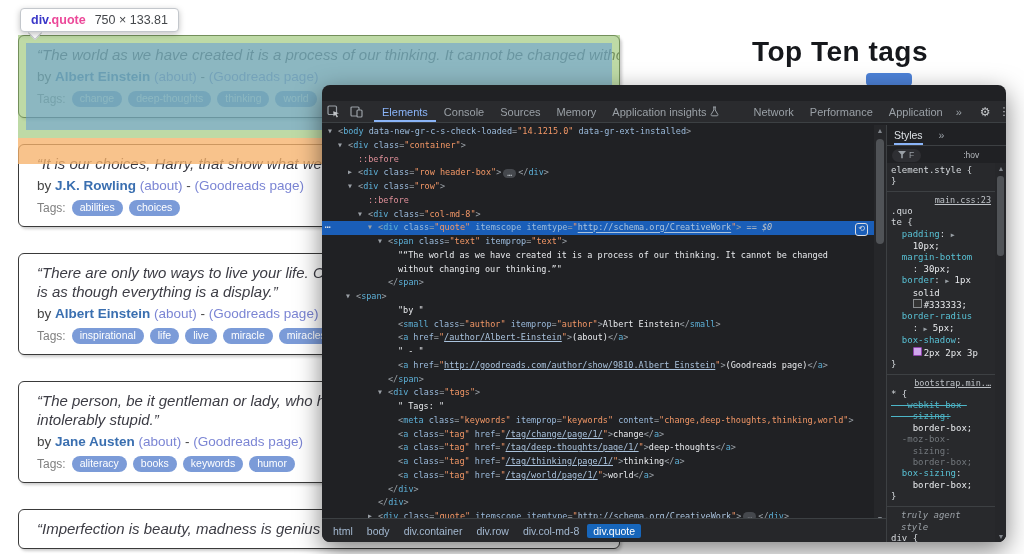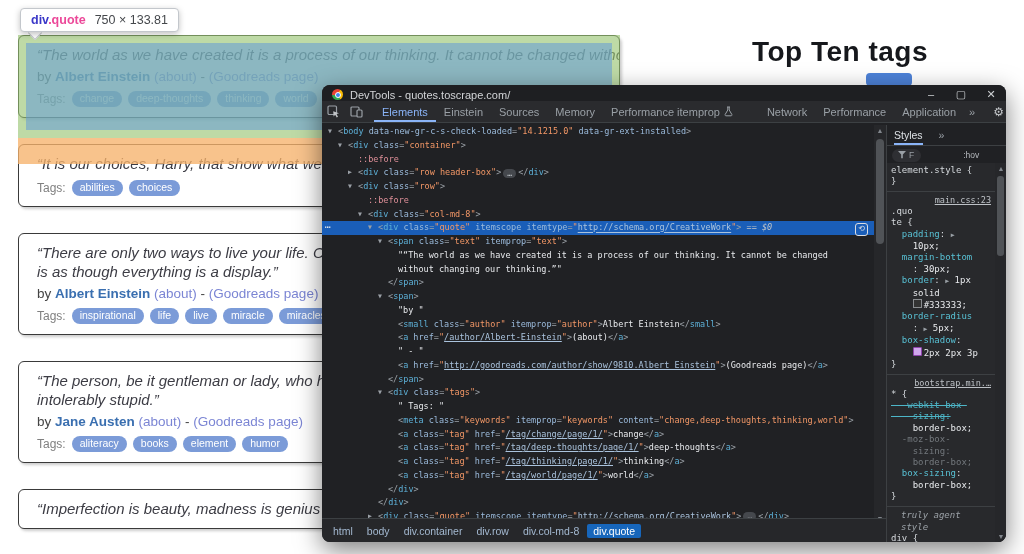--- a/index.html
+++ b/index.html
@@ -122,20 +122,21 @@
         <div class="q-tags">
           <span>Tags:</span>
           <a class="q-tag">change</a>
           <a class="q-tag">deep-thoughts</a>
           <a class="q-tag">thinking</a>
           <a class="q-tag">world</a>
         </div>
       </div>
       <div class="quote-box">
         <div class="q-line">“It is our choices, Harry, that show what we truly are, far more than our abilities.”</div>
+        <div class="q-byline"><span>by </span><span class="q-author">J.K. Rowling</span><a class="q-link"> (about)</a><span> - </span><a class="q-link">(Goodreads page)</a></div>
         <div class="q-tags">
           <span>Tags:</span>
           <a class="q-tag">abilities</a>
           <a class="q-tag">choices</a>
         </div>
       </div>
       <div class="quote-box">
         <div class="q-line">“There are only two ways to live your life. One is as though nothing is a miracle. The other</div>
         <div class="q-line">is as though everything is a display.”</div>
         <div class="q-byline"><span>by </span><span class="q-author">Albert Einstein</span><a class="q-link"> (about)</a><span> - </span><a class="q-link">(Goodreads page)</a></div>
@@ -149,79 +150,70 @@
         </div>
       </div>
       <div class="quote-box">
         <div class="q-line">“The person, be it gentleman or lady, who has not pleasure in a good novel, must be</div>
         <div class="q-line">intolerably stupid.”</div>
         <div class="q-byline"><span>by </span><span class="q-author">Jane Austen</span><a class="q-link"> (about)</a><span> - </span><a class="q-link">(Goodreads page)</a></div>
         <div class="q-tags">
           <span>Tags:</span>
           <a class="q-tag">aliteracy</a>
           <a class="q-tag">books</a>
-          <a class="q-tag">element</a>
+          <a class="q-tag">keywords</a>
           <a class="q-tag">humor</a>
         </div>
       </div>
       <div class="quote-box">
         <div class="q-line">“Imperfection is beauty, madness is genius and it's better to be absolutely ridiculous than</div>
       </div>
     </div>
 
   <div class="ov" id="ov-padding"></div>
   <div class="ov" id="ov-content"></div>
   <div class="ov" id="ov-margin"></div>
 
   <div id="tooltip-caret"></div>
   <div id="inspect-tooltip">
     <span><span class="sel-tag">div</span><span class="sel-cls">.quote</span></span>
     <span class="sel-dims">750 × 133.81</span>
   </div>
 
   <div id="devtools">
-    <div id="dt-titlebar">
-      <span id="chrome-logo"></span>
-      <span id="dt-title">DevTools - quotes.toscrape.com/</span>
-      <span id="dt-wincontrols">
-        <span class="winbtn">–</span>
-        <span class="winbtn">▢</span>
-        <span class="winbtn">✕</span>
-      </span>
-    </div>
 
     <div id="dt-toolbar">
       <span class="tb-icon">
         <svg width="13" height="13" viewBox="0 0 13 13">
             <rect x="1" y="1" width="8.5" height="8.5" rx="1.2" fill="none" stroke="#9aa0a6" stroke-width="1.2"></rect>
             <path d="M6.2 6.2 L12 8.3 L9.5 9 L11 11.8 L9.7 12.5 L8.2 9.8 L6.6 11.6 Z" fill="#c3c6c9"></path>
           </svg>
       </span>
       <span class="tb-icon">
         <svg width="13" height="13" viewBox="0 0 13 13">
             <rect x="1" y="2" width="8" height="9" rx="1" fill="none" stroke="#9aa0a6" stroke-width="1.2"></rect>
             <rect x="7" y="5" width="5" height="7" rx="1" fill="#2a2b2e" stroke="#9aa0a6" stroke-width="1.2"></rect>
           </svg>
       </span>
       <span class="tb-sep"></span>
       <div id="devtools-tabs">
           <div class="dt-tab active">
             <span>Elements</span>
           </div>
           <div class="dt-tab">
-            <span>Einstein</span>
+            <span>Console</span>
           </div>
           <div class="dt-tab">
             <span>Sources</span>
           </div>
           <div class="dt-tab">
             <span>Memory</span>
           </div>
           <div class="dt-tab">
-            <span>Performance itemprop</span>
+            <span>Application insights</span>
             <span>
               <svg width="9" height="11" viewBox="0 0 9 11">
                 <path d="M3 1 h3 M3.8 1 v3 l-2.6 4.4 a0.9 0.9 0 0 0 .8 1.4 h5 a0.9 0.9 0 0 0 .8 -1.4 L5.2 4 v-3" fill="none" stroke="#9aa0a6" stroke-width="1"></path>
               </svg>
             </span>
           </div>
           <div class="dt-tab gap">
             <span>Network</span>
           </div>
           <div class="dt-tab">
@@ -245,21 +237,21 @@
         <div class="tree-row" style="padding-left: 26px;"><span class="arrow"></span><span class="tk-ps">::before</span></div>
         <div class="tree-row" style="padding-left: 26px;"><span class="arrow">▶</span><span class="tk-p">&lt;</span><span class="tk-t">div</span><span class="tk-an"> class</span><span class="tk-p">=</span><span class="tk-av">"row header-box"</span><span class="tk-p">&gt;</span><span class="tk-bdg">…</span><span class="tk-p">&lt;/</span><span class="tk-t">div</span><span class="tk-p">&gt;</span></div>
         <div class="tree-row" style="padding-left: 26px;"><span class="arrow">▼</span><span class="tk-p">&lt;</span><span class="tk-t">div</span><span class="tk-an"> class</span><span class="tk-p">=</span><span class="tk-av">"row"</span><span class="tk-p">&gt;</span></div>
         <div class="tree-row" style="padding-left: 36px;"><span class="arrow"></span><span class="tk-ps">::before</span></div>
         <div class="tree-row" style="padding-left: 36px;"><span class="arrow">▼</span><span class="tk-p">&lt;</span><span class="tk-t">div</span><span class="tk-an"> class</span><span class="tk-p">=</span><span class="tk-av">"col-md-8"</span><span class="tk-p">&gt;</span></div>
         <div class="tree-row selected" style="padding-left: 46px;"><span class="gutter-dots">⋯</span><span class="arrow">▼</span><span class="tk-p">&lt;</span><span class="tk-t">div</span><span class="tk-an"> class</span><span class="tk-p">=</span><span class="tk-av">"quote"</span><span class="tk-an"> itemscope</span><span class="tk-an"> itemtype</span><span class="tk-p">=</span><span class="tk-av">"</span><span class="tk-ln">http://schema.org/CreativeWork</span><span class="tk-av">"</span><span class="tk-p">&gt;</span><span class="tk-mk"> == $0</span><span class="row-icon">⟲</span></div>
         <div class="tree-row" style="padding-left: 56px;"><span class="arrow">▼</span><span class="tk-p">&lt;</span><span class="tk-t">span</span><span class="tk-an"> class</span><span class="tk-p">=</span><span class="tk-av">"text"</span><span class="tk-an"> itemprop</span><span class="tk-p">=</span><span class="tk-av">"text"</span><span class="tk-p">&gt;</span></div>
         <div class="tree-row" style="padding-left: 66px;"><span class="arrow"></span><span class="tk-tx">"“The world as we have created it is a process of our thinking. It cannot be changed</span></div>
         <div class="tree-row" style="padding-left: 66px;"><span class="arrow"></span><span class="tk-tx">without changing our thinking.”"</span></div>
         <div class="tree-row" style="padding-left: 56px;"><span class="arrow"></span><span class="tk-p">&lt;/</span><span class="tk-t">span</span><span class="tk-p">&gt;</span></div>
-        <div class="tree-row" style="padding-left: 56px;"><span class="arrow">▼</span><span class="tk-p">&lt;</span><span class="tk-t">span</span><span class="tk-p">&gt;</span></div>
+        <div class="tree-row" style="padding-left: 24px;"><span class="arrow">▼</span><span class="tk-p">&lt;</span><span class="tk-t">span</span><span class="tk-p">&gt;</span></div>
         <div class="tree-row" style="padding-left: 66px;"><span class="arrow"></span><span class="tk-tx">"by "</span></div>
         <div class="tree-row" style="padding-left: 66px;"><span class="arrow"></span><span class="tk-p">&lt;</span><span class="tk-t">small</span><span class="tk-an"> class</span><span class="tk-p">=</span><span class="tk-av">"author"</span><span class="tk-an"> itemprop</span><span class="tk-p">=</span><span class="tk-av">"author"</span><span class="tk-p">&gt;</span><span class="tk-tx">Albert Einstein</span><span class="tk-p">&lt;/</span><span class="tk-t">small</span><span class="tk-p">&gt;</span></div>
         <div class="tree-row" style="padding-left: 66px;"><span class="arrow"></span><span class="tk-p">&lt;</span><span class="tk-t">a</span><span class="tk-an"> href</span><span class="tk-p">=</span><span class="tk-av">"</span><span class="tk-ln">/author/Albert-Einstein</span><span class="tk-av">"</span><span class="tk-p">&gt;</span><span class="tk-tx">(about)</span><span class="tk-p">&lt;/</span><span class="tk-t">a</span><span class="tk-p">&gt;</span></div>
         <div class="tree-row" style="padding-left: 66px;"><span class="arrow"></span><span class="tk-tx">" - "</span></div>
         <div class="tree-row" style="padding-left: 66px;"><span class="arrow"></span><span class="tk-p">&lt;</span><span class="tk-t">a</span><span class="tk-an"> href</span><span class="tk-p">=</span><span class="tk-av">"</span><span class="tk-ln">http://goodreads.com/author/show/9810.Albert_Einstein</span><span class="tk-av">"</span><span class="tk-p">&gt;</span><span class="tk-tx">(Goodreads page)</span><span class="tk-p">&lt;/</span><span class="tk-t">a</span><span class="tk-p">&gt;</span></div>
         <div class="tree-row" style="padding-left: 56px;"><span class="arrow"></span><span class="tk-p">&lt;/</span><span class="tk-t">span</span><span class="tk-p">&gt;</span></div>
         <div class="tree-row" style="padding-left: 56px;"><span class="arrow">▼</span><span class="tk-p">&lt;</span><span class="tk-t">div</span><span class="tk-an"> class</span><span class="tk-p">=</span><span class="tk-av">"tags"</span><span class="tk-p">&gt;</span></div>
         <div class="tree-row" style="padding-left: 66px;"><span class="arrow"></span><span class="tk-tx">" Tags: "</span></div>
         <div class="tree-row" style="padding-left: 66px;"><span class="arrow"></span><span class="tk-p">&lt;</span><span class="tk-t">meta</span><span class="tk-an"> class</span><span class="tk-p">=</span><span class="tk-av">"keywords"</span><span class="tk-an"> itemprop</span><span class="tk-p">=</span><span class="tk-av">"keywords"</span><span class="tk-an"> content</span><span class="tk-p">=</span><span class="tk-av">"change,deep-thoughts,thinking,world"</span><span class="tk-p">&gt;</span></div>
         <div class="tree-row" style="padding-left: 66px;"><span class="arrow"></span><span class="tk-p">&lt;</span><span class="tk-t">a</span><span class="tk-an"> class</span><span class="tk-p">=</span><span class="tk-av">"tag"</span><span class="tk-an"> href</span><span class="tk-p">=</span><span class="tk-av">"</span><span class="tk-ln">/tag/change/page/1/</span><span class="tk-av">"</span><span class="tk-p">&gt;</span><span class="tk-tx">change</span><span class="tk-p">&lt;/</span><span class="tk-t">a</span><span class="tk-p">&gt;</span></div>

